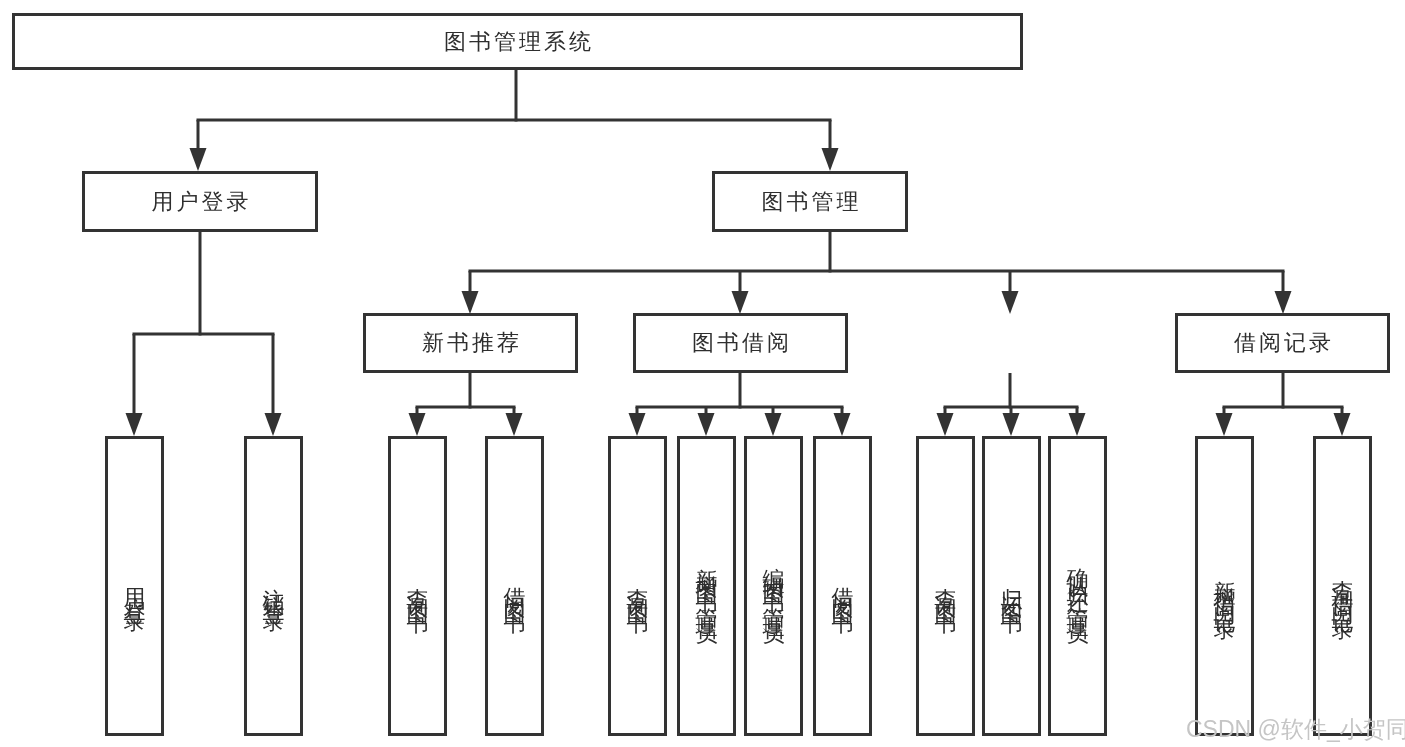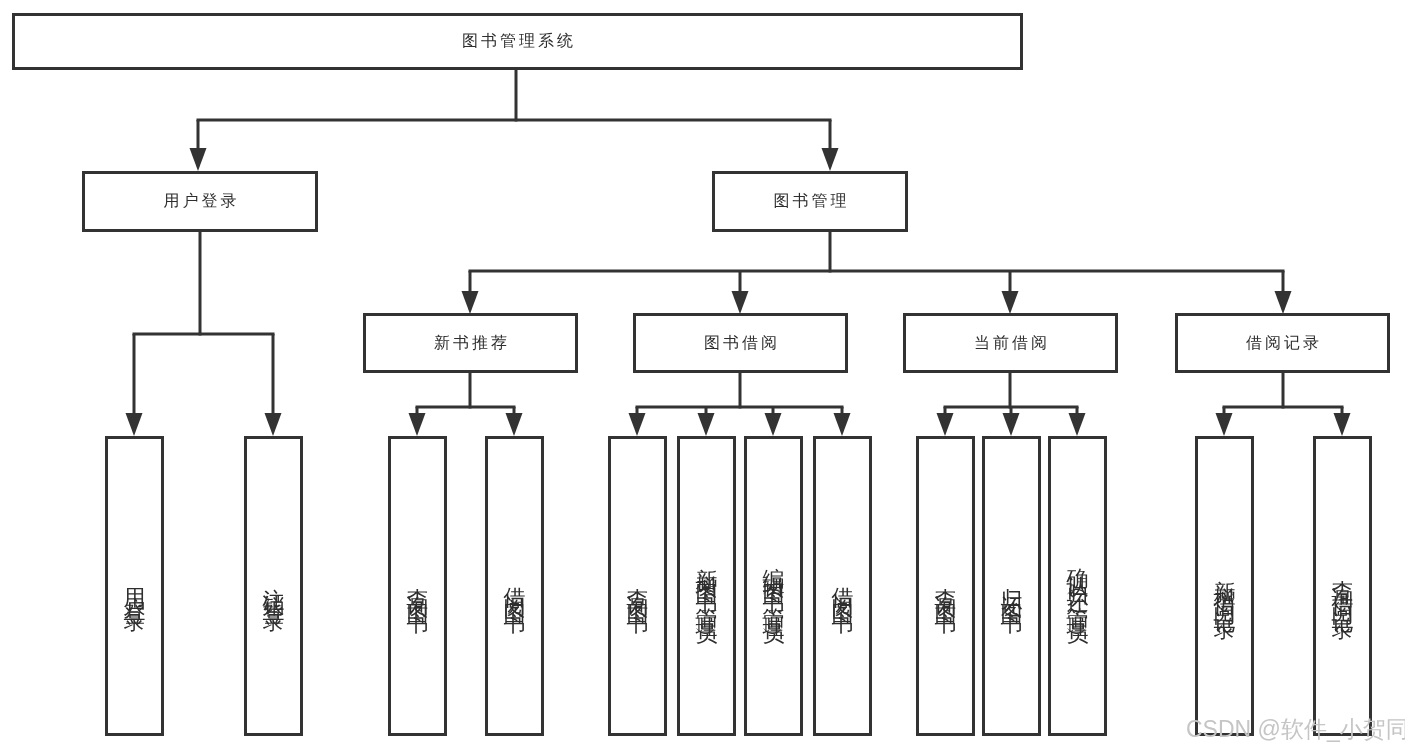--- a/index.html
+++ b/index.html
@@ -21,21 +21,21 @@
   .conn-line { stroke: var(--line); stroke-width: 3; fill: none; }
   .arrowhead { fill: var(--line); stroke: none; }
   .node {
     position: absolute;
     z-index: 2;
     background: var(--background);
     border: 3px solid var(--line);
     display: flex; align-items: center; justify-content: center;
     color: var(--text);
   }
-  .node.h { font-size: 16px; letter-spacing: 3px; text-indent: 3px; white-space: nowrap; }
+  .node.h { font-size: 22px; letter-spacing: 3px; text-indent: 3px; white-space: nowrap; }
   .node.v {
     writing-mode: vertical-rl;
     text-orientation: mixed;
     font-size: 22px;
     letter-spacing: 8px;
     line-height: 1;
   }
   .watermark {
     position: absolute;
     z-index: 5;
@@ -112,21 +112,20 @@
     <polygon class="arrowhead" points="1333.5,413 1350.5,413 1342,436"></polygon>
   </svg>
 
   <div class="node h" style="left:12px; top:13px; width:1011px; height:57px;">图书管理系统</div>
 
   <div class="node h" style="left:82px; top:171px; width:236px; height:61px;">用户登录</div>
   <div class="node h" style="left:712px; top:171px; width:196px; height:61px;">图书管理</div>
 
   <div class="node h" style="left:363px; top:313px; width:215px; height:60px;">新书推荐</div>
   <div class="node h" style="left:633px; top:313px; width:215px; height:60px;">图书借阅</div>
-  <div class="node h" style="left:903px; top:313px; width:215px; height:60px;">当前借阅</div>
   <div class="node h" style="left:1175px; top:313px; width:215px; height:60px;">借阅记录</div>
 
   <div class="node v" style="left:105px; top:436px; width:59px; height:300px;">用户登录</div>
   <div class="node v" style="left:244px; top:436px; width:59px; height:300px;">注销登录</div>
 
   <div class="node v" style="left:388px; top:436px; width:59px; height:300px;">查询图书</div>
   <div class="node v" style="left:485px; top:436px; width:59px; height:300px;">借阅图书</div>
 
   <div class="node v" style="left:608px; top:436px; width:59px; height:300px;">查询图书</div>
   <div class="node v" style="left:677px; top:436px; width:59px; height:300px;">新增图书（管理员）</div>

